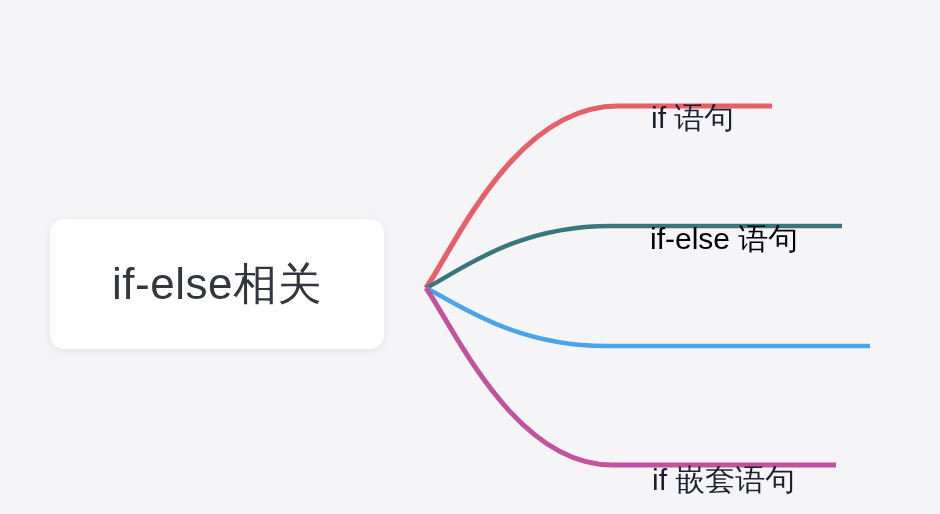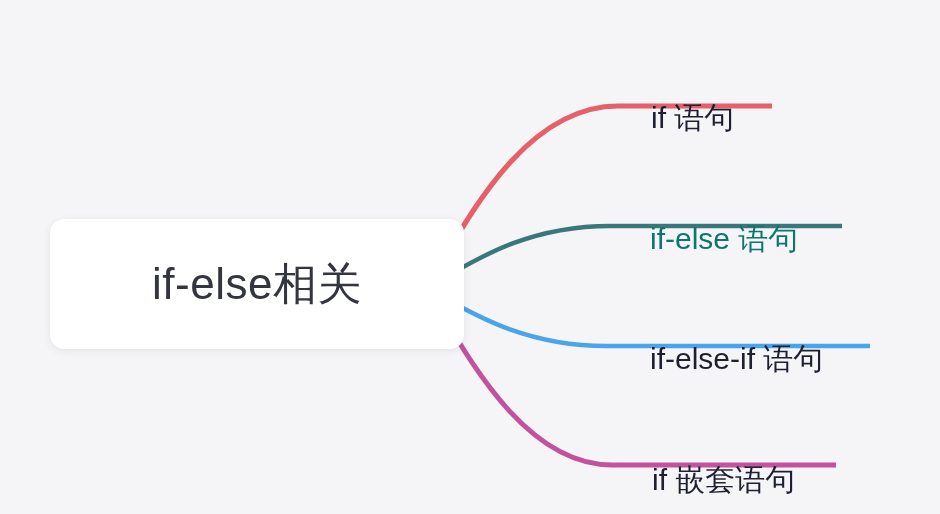--- a/index.html
+++ b/index.html
@@ -23,21 +23,21 @@
     left: 0;
     top: 0;
     width: 940px;
     height: 514px;
     display: block;
   }
   .root-node {
     position: absolute;
     left: 50px;
     top: 219px;
-    width: 414px;
+    width: 334px;
     height: 130px;
     background: #ffffff;
     border-radius: 14px;
     box-shadow: 0 2px 10px rgba(0,0,0,0.07), 0 0 1px rgba(0,0,0,0.06);
     display: flex;
     align-items: center;
     justify-content: center;
   }
   .root-node .root-label {
     font-size: 44px;
@@ -70,19 +70,18 @@
       <path d="M426,288 C460,305 515,346 606,346 H870" stroke="#49a4ea" stroke-width="4.6" fill="none" stroke-linecap="butt"></path>
       <path d="M426,288 C455,330 515,465 612,465 H836" stroke="#c2519e" stroke-width="5" fill="none" stroke-linecap="butt"></path>
     </svg>
 
   <div class="root-node" style="background: rgb(255, 255, 255);">
     <span class="root-label" style="color: rgb(51, 53, 63);">if-else相关</span>
   </div>
 
   <div class="branch-label branch-label-0" style="color: rgb(30, 32, 50);">if 语句</div>
 
-  <div class="branch-label branch-label-1" style="color: #0f766e;">if-else 语句</div>
+  <div class="branch-label branch-label-1" style="color: #000000;">if-else 语句</div>
 
-  <div class="branch-label branch-label-2" style="color: rgb(30, 32, 50);">if-else-if 语句</div>
 
   <div class="branch-label branch-label-3" style="color: rgb(30, 32, 50);">if 嵌套语句</div>
 
 </div>
 
 </body></html>

